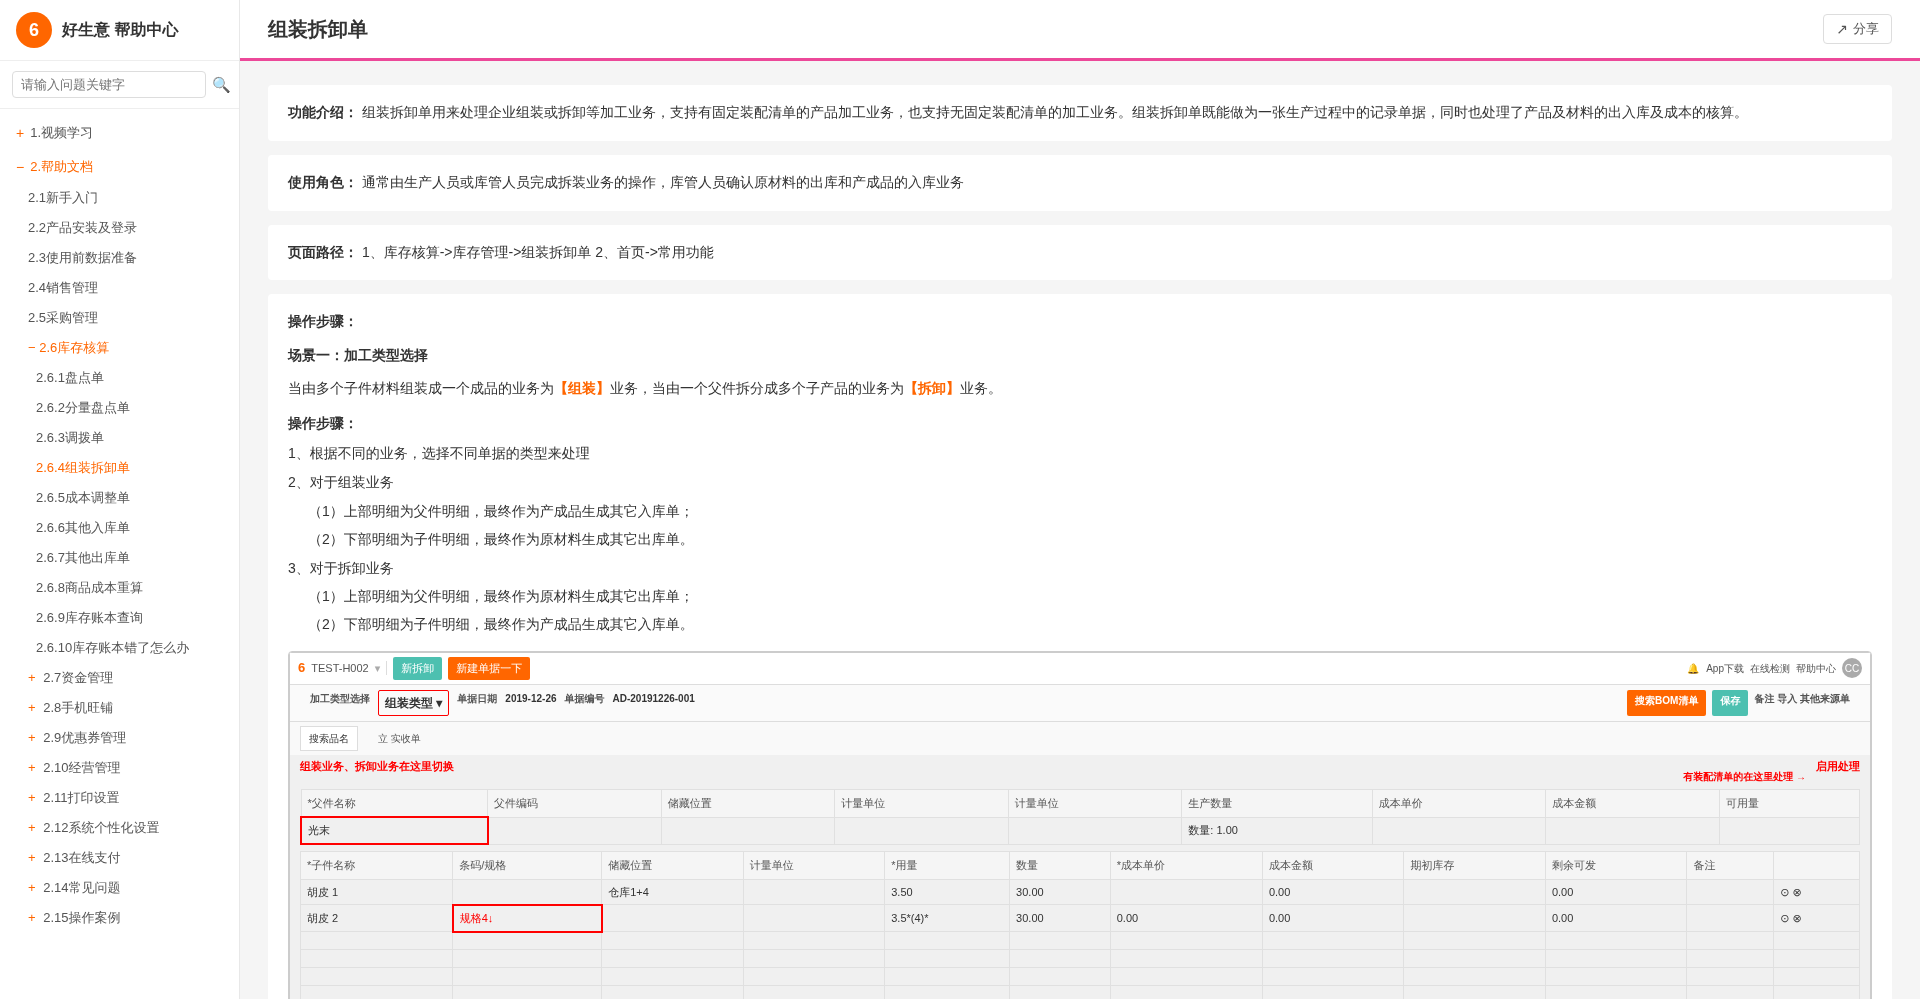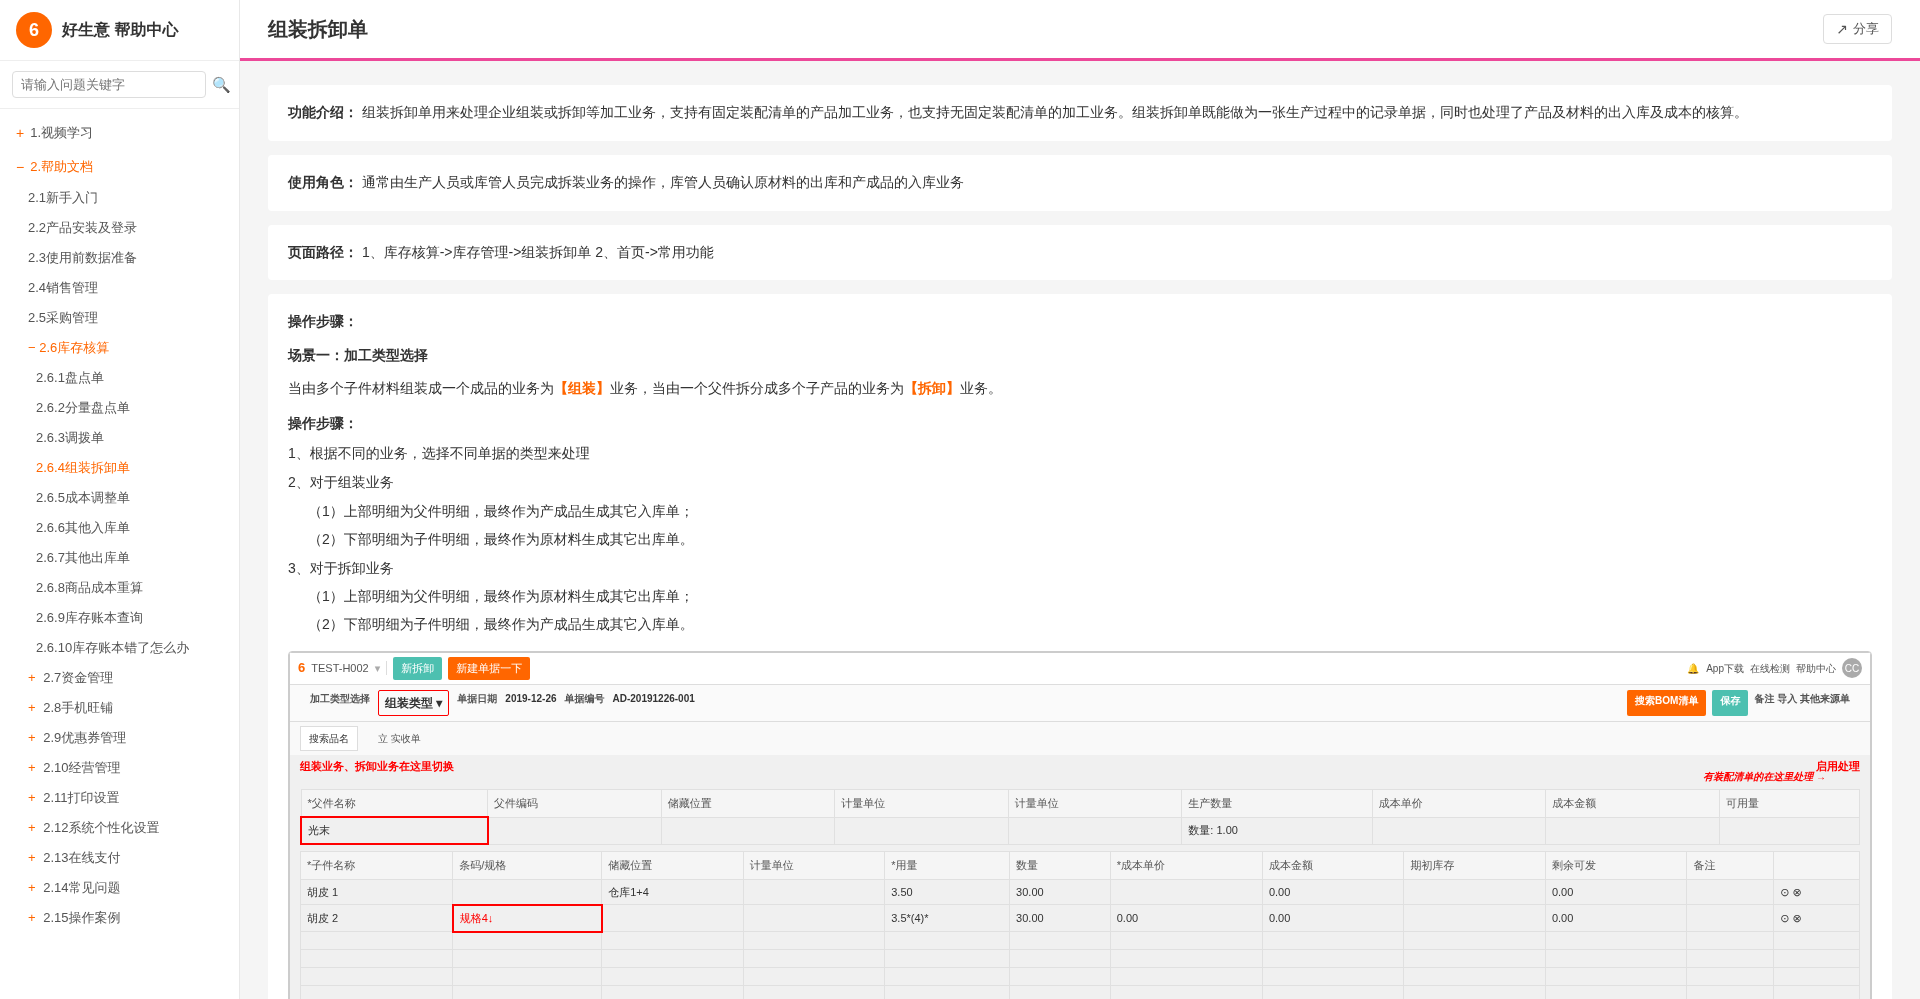--- a/index.html
+++ b/index.html
@@ -339,21 +339,21 @@
               <span>搜索品名</span>
             </div>
             <span style="font-size:10px;color:#555;">立 实收单</span>
           </div>
 
           <div style="display:flex;align-items:flex-start;padding:2px 10px;gap:32px;">
             <div style="color:red;font-size:11px;font-weight:bold;">组装业务、拆卸业务在这里切换</div>
             <div style="margin-left:auto;color:red;font-size:11px;font-weight:bold;">启用处理</div>
           </div>
 
-          <div style="display:flex;justify-content:flex-end;padding:0 44px;margin-top:-10px;font-style:italic;">
+          <div style="display:flex;justify-content:flex-end;padding:0 64px;margin-top:-10px;">
             <div style="color:red;font-size:10px;font-weight:bold;">有装配清单的在这里处理 →</div>
           </div>
 
           <div style="padding:4px 10px;">
             <table class="app-table">
               <thead>
                 <tr>
                   <th>*父件名称</th>
                   <th>父件编码</th>
                   <th>储藏位置</th>

